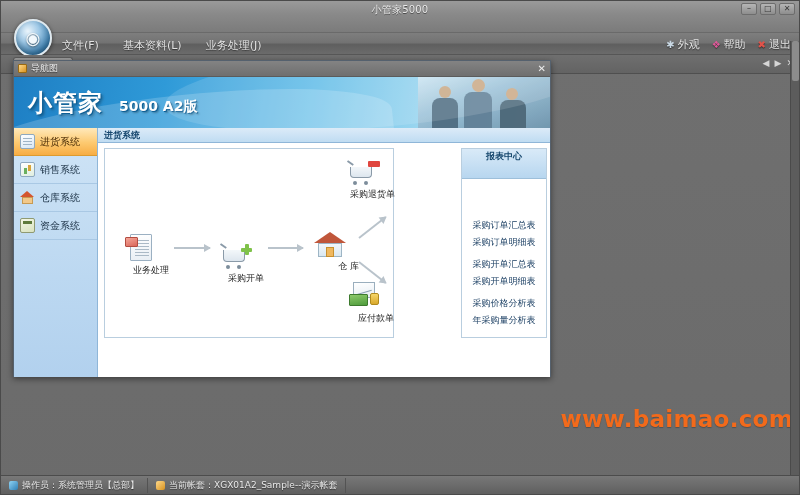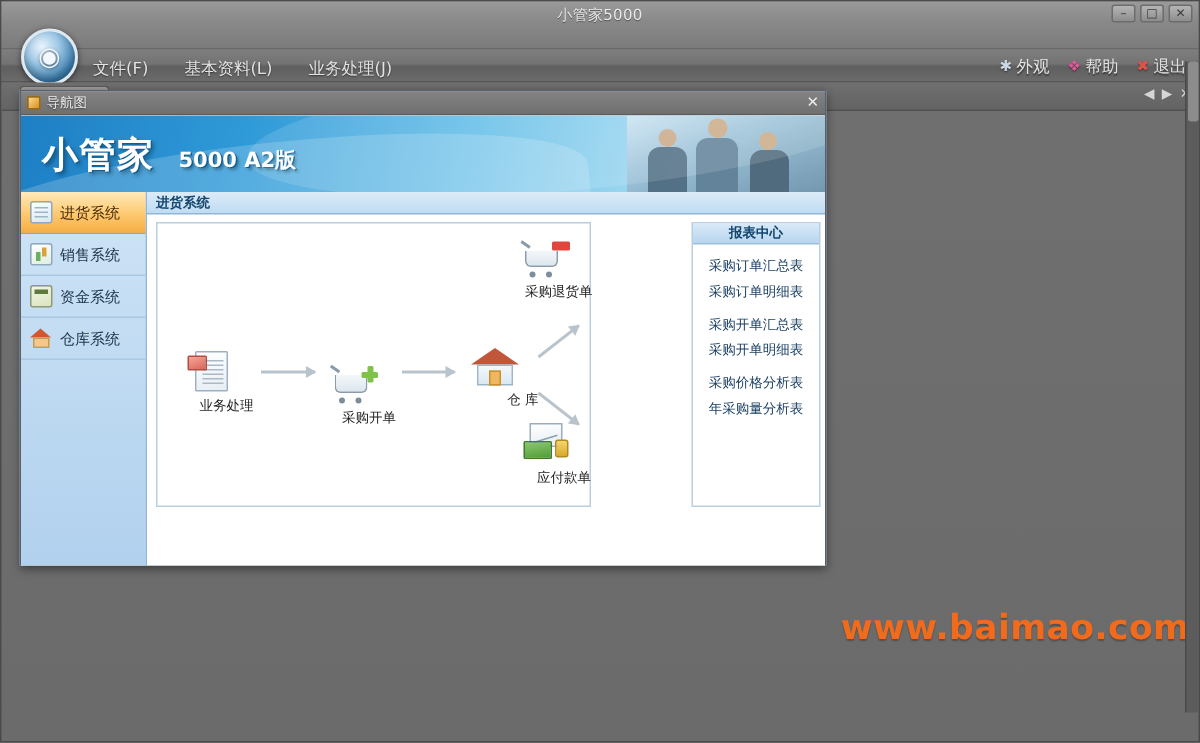--- a/index.html
+++ b/index.html
@@ -265,25 +265,25 @@
   .arrow { position:absolute; height:2px; background:#b9c3cb; }
   .arrow:after { content:""; position:absolute; right:-1px; top:-3px; width:0;height:0; border-left:7px solid #b9c3cb; border-top:4px solid transparent; border-bottom:4px solid transparent;}
   .arrow.diag { transform-origin: left center; }
 
   
   .reports {
     position:absolute; right:5px; top:5px; width:86px; height:190px;
     border:1px solid #b9cedf; background:#ffffff;
   }
   .reports-head {
-    height:14px; background:linear-gradient(180deg,#d9eaf8,#b7d6ef);
+    height:30px; background:linear-gradient(180deg,#d9eaf8,#b7d6ef);
     border-bottom:1px solid #9dbfda;
     font-size:9px; color:#15466c; text-align:center; line-height:14px; font-weight:bold;
   }
-  .reports-list { padding:6px 0 0 0; }
+  .reports-list { padding:6px 0 0 0;margin-top:32px; }
   .rep-link { font-size:9px; color:#1b3f63; text-align:center; padding:2px 0; cursor:pointer; white-space:nowrap; }
   .rep-gap { height:5px; }
 
   
   .shortcuts {
     position:absolute; left:6px; top:199px; width:290px; height:32px;
     border:1px solid #b9cedf; background:#ffffff;
     display:flex; align-items:center; justify-content:space-around;
   }
   .sc { text-align:center; width:52px; }
@@ -411,29 +411,29 @@
       <div class="leftnav">
         <div class="nav-item active">
           <span class="nav-ico ic-doc"></span>
           <span>进货系统</span>
         </div>
         <div class="nav-item">
           <span class="nav-ico ic-bar"></span>
           <span>销售系统</span>
         </div>
         <div class="nav-item">
-          <span class="nav-ico ic-calc"></span>
-          <span>资金系统</span>
-        </div>
-        <div class="nav-item">
           <span class="nav-ico ic-house">
             <span class="roof"></span>
               <span class="body"></span>
           </span>
           <span>仓库系统</span>
+        </div>
+        <div class="nav-item">
+          <span class="nav-ico ic-calc"></span>
+          <span>资金系统</span>
         </div>
       </div>
 
       <div class="content">
         <div class="content-head">进货系统</div>
 
         <div class="workarea">
 
           <div class="flowpanel">
 
@@ -513,14 +513,24 @@
       </div>
     </div>
   </div>
 
   <div class="watermark">www.baimao.com</div>
 
   <div class="scrollbar-v">
     <div class="thumb"></div>
   </div>
 
+  <div class="statusbar">
+    <div class="st-cell">
+      <span class="st-ico a"></span>
+      <span>操作员：系统管理员【总部】</span>
+    </div>
+    <div class="st-cell">
+      <span class="st-ico b"></span>
+      <span>当前帐套：XGX01A2_Sample--演示帐套</span>
+    </div>
+  </div>
 
 </div>
 
 </body></html>

